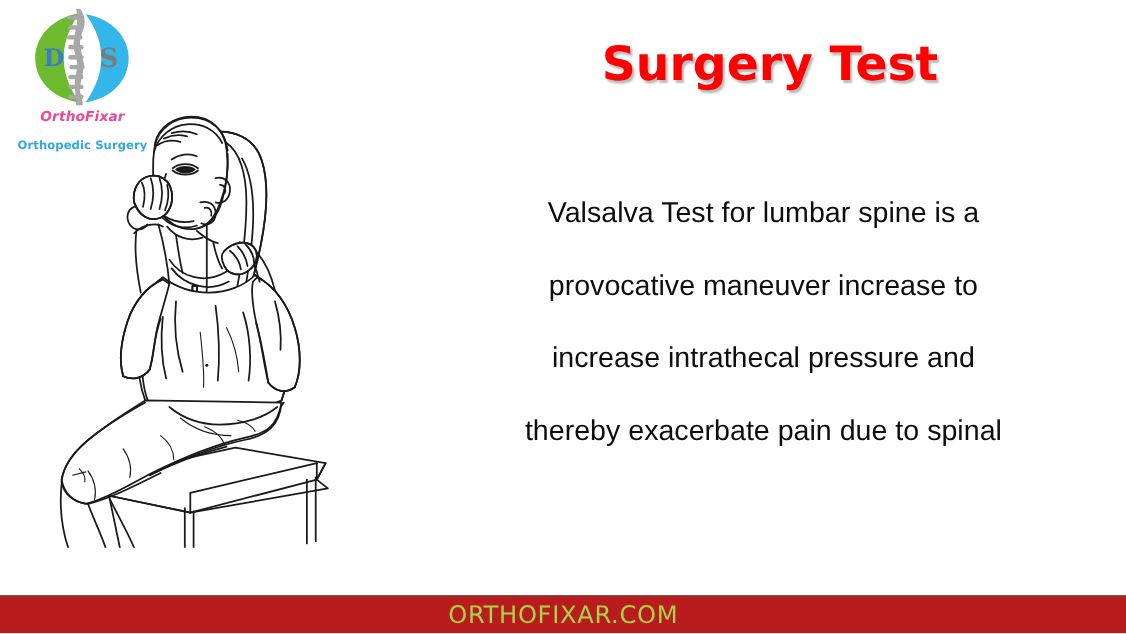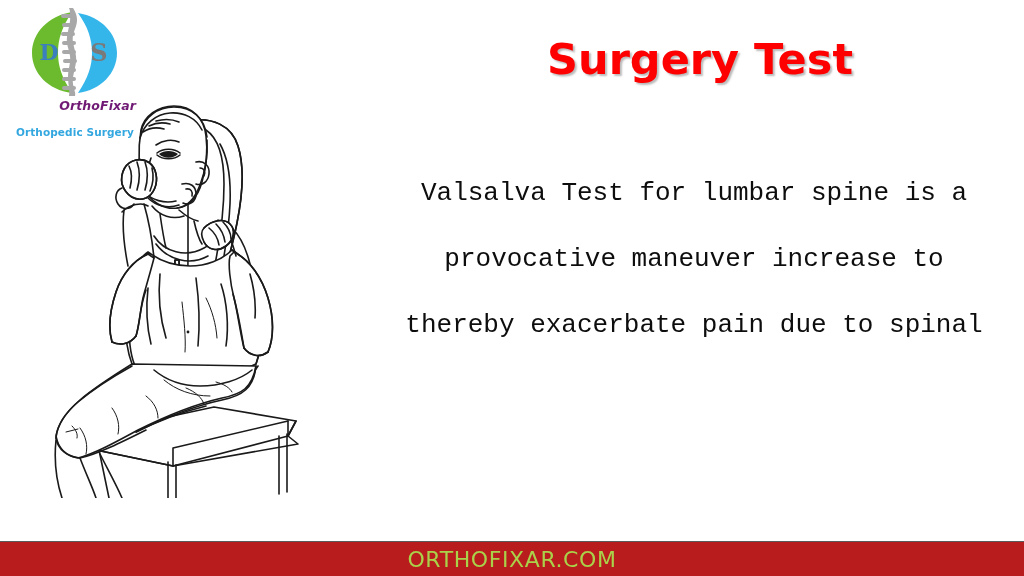--- a/index.html
+++ b/index.html
@@ -31,26 +31,26 @@
     left: 14px;
     top: 2px;
     width: 92px;
     height: 88px;
   }
   .logo-caption-main {
     position: absolute;
     left: 0;
     top: 92px;
     width: 122px;
-    text-align: right;
+    text-align: center;
     font-family: "DejaVu Sans", sans-serif;
     font-size: 12.5px;
     font-weight: bold;
     font-style: italic;
-    color: #701a75;
+    color: #ec4899;
     letter-spacing: 0.1px;
     white-space: nowrap;
   }
   .logo-caption-sub {
     position: absolute;
     left: 0;
     top: 120px;
     width: 122px;
     text-align: center;
     font-family: "DejaVu Sans", sans-serif;
@@ -85,21 +85,21 @@
     white-space: nowrap;
   }
 
   
   #body-text {
     position: absolute;
     left: 392px;
     top: 160px;
     width: 604px;
     text-align: center;
-    font-family: Liberation Mono, monospace;
+    font-family: Liberation Sans, sans-serif;
     font-size: 26px;
     line-height: 66px;
     color: #0d0d0d;
   }
   #body-text .line {
     display: block;
     white-space: nowrap;
   }
 
   
@@ -310,20 +310,21 @@
       <path d="M118 282 C130 292 146 298 164 298 C184 298 204 292 216 282"></path>
       <path d="M128 292 C140 302 156 308 174 308" stroke-width="1"></path>
     </g>
   </svg>
 
   <div id="title">Surgery Test</div>
 
   <div id="body-text">
     <span class="line">Valsalva Test for lumbar spine is a</span>
     <span class="line">provocative maneuver increase to</span>
+    <span class="line">increase intrathecal pressure and</span>
     <span class="line">thereby exacerbate pain due to spinal</span>
   </div>
 
   <div id="footer-bar">
     <span id="footer-text">ORTHOFIXAR.COM</span>
   </div>
 
 </div>
 
 </body></html>

